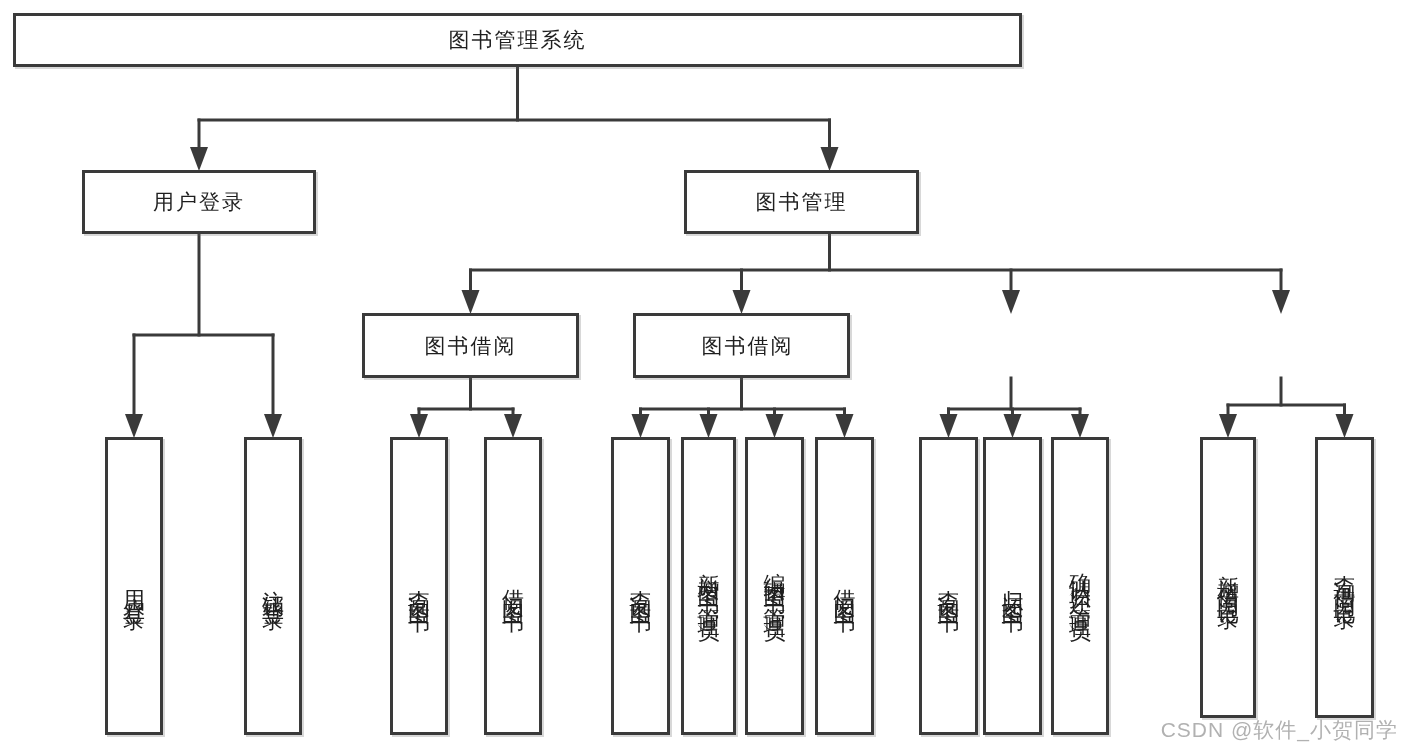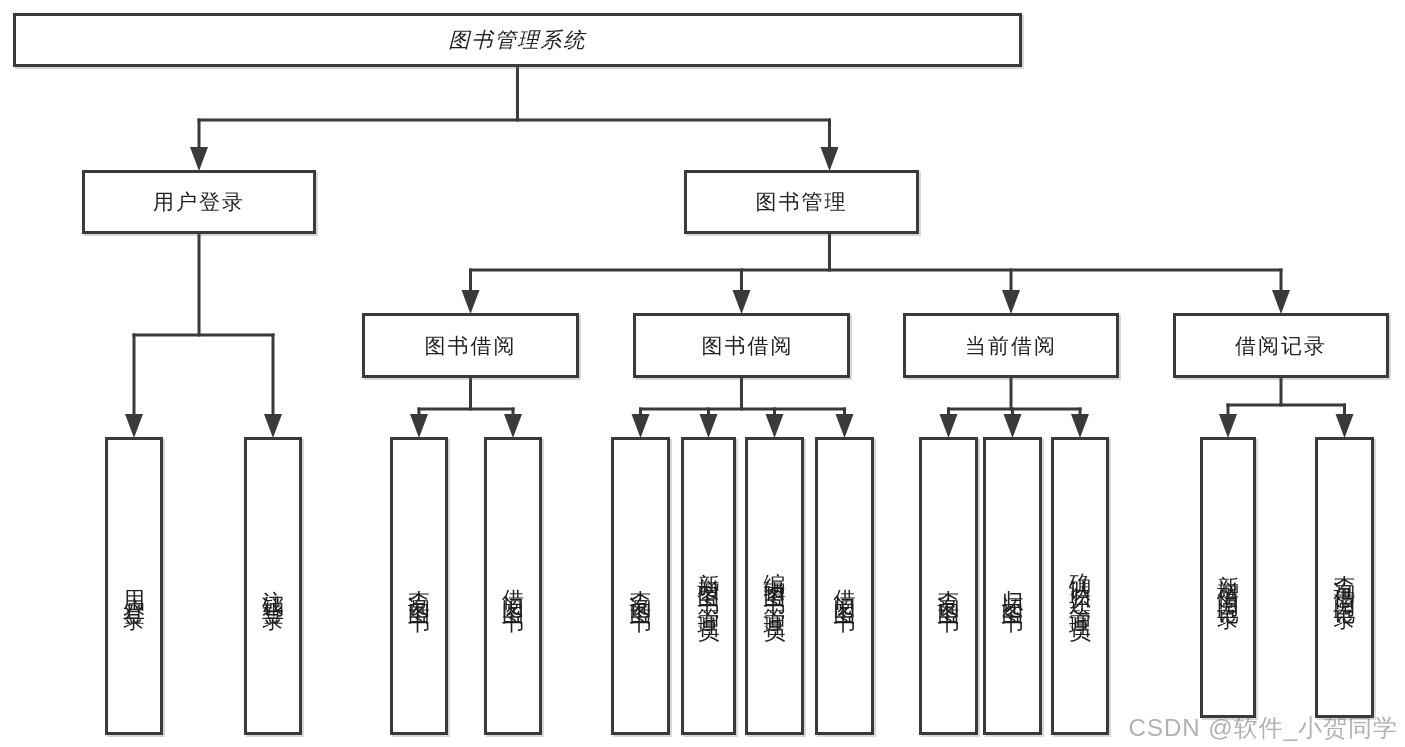--- a/index.html
+++ b/index.html
@@ -46,21 +46,21 @@
     text-orientation: mixed;
     font-size: 22px;
     line-height: 1;
     letter-spacing: 7px;
     white-space: normal;
   }
   .watermark {
     position: absolute;
     right: 7px;
     bottom: 3px;
-    font-size: 24px;
+    font-size: 21px;
     letter-spacing: 1px;
     color: var(--watermark);
     opacity: 0.9;
   }
 </style>
 </head>
 <body>
 
 <div class="canvas" id="diagram" style="width: 1405px; height: 747px;">
   <svg class="edges" id="edges" xmlns="http://www.w3.org/2000/svg" viewBox="0 0 1405 747">
@@ -125,27 +125,25 @@
       <g>
         <line x1="1281" y1="378" x2="1281" y2="405" stroke="#3a3a3a" stroke-width="3" stroke-linecap="square"></line>
         <line x1="1228" y1="405" x2="1344.5" y2="405" stroke="#3a3a3a" stroke-width="3" stroke-linecap="square"></line>
         <line x1="1228" y1="405" x2="1228" y2="426" stroke="#3a3a3a" stroke-width="3" stroke-linecap="square"></line>
         <polygon points="1219,414 1237,414 1228,438" fill="#3a3a3a"></polygon>
         <line x1="1344.5" y1="405" x2="1344.5" y2="426" stroke="#3a3a3a" stroke-width="3" stroke-linecap="square"></line>
         <polygon points="1335.5,414 1353.5,414 1344.5,438" fill="#3a3a3a"></polygon>
       </g>
     </svg>
   <div class="watermark">CSDN @软件_小贺同学</div>
-<div class="node h" style="left: 13px; top: 13px; width: 1009px; height: 54px; font-style: italic;">图书管理系统</div>
+<div class="node h" style="left: 13px; top: 13px; width: 1009px; height: 54px;">图书管理系统</div>
     <div class="node h" style="left: 82px; top: 170px; width: 234px; height: 64px;">用户登录</div>
     <div class="node h" style="left: 684px; top: 170px; width: 235px; height: 64px;">图书管理</div>
     <div class="node h" style="left: 362px; top: 313px; width: 217px; height: 65px;">图书借阅</div>
     <div class="node h" style="left: 633px; top: 313px; width: 217px; height: 65px; padding-left: 12px;">图书借阅</div>
-    <div class="node h" style="left: 903px; top: 313px; width: 216px; height: 65px;">当前借阅</div>
-    <div class="node h" style="left: 1173px; top: 313px; width: 216px; height: 65px;">借阅记录</div>
     <div class="node v" style="left: 105px; top: 437px; width: 58px; height: 298px;">用户登录</div>
     <div class="node v" style="left: 244px; top: 437px; width: 58px; height: 298px;">注销登录</div>
     <div class="node v" style="left: 390px; top: 437px; width: 58px; height: 298px;">查询图书</div>
     <div class="node v" style="left: 484px; top: 437px; width: 58px; height: 298px;">借阅图书</div>
     <div class="node v" style="left: 611px; top: 437px; width: 59px; height: 298px;">查询图书</div>
     <div class="node v" style="left: 681px; top: 437px; width: 55px; height: 298px;">新增图书（管理员）</div>
     <div class="node v" style="left: 745px; top: 437px; width: 59px; height: 298px;">编辑图书（管理员）</div>
     <div class="node v" style="left: 815px; top: 437px; width: 59px; height: 298px;">借阅图书</div>
     <div class="node v" style="left: 919px; top: 437px; width: 59px; height: 298px;">查询图书</div>
     <div class="node v" style="left: 983px; top: 437px; width: 59px; height: 298px;">归还图书</div>

